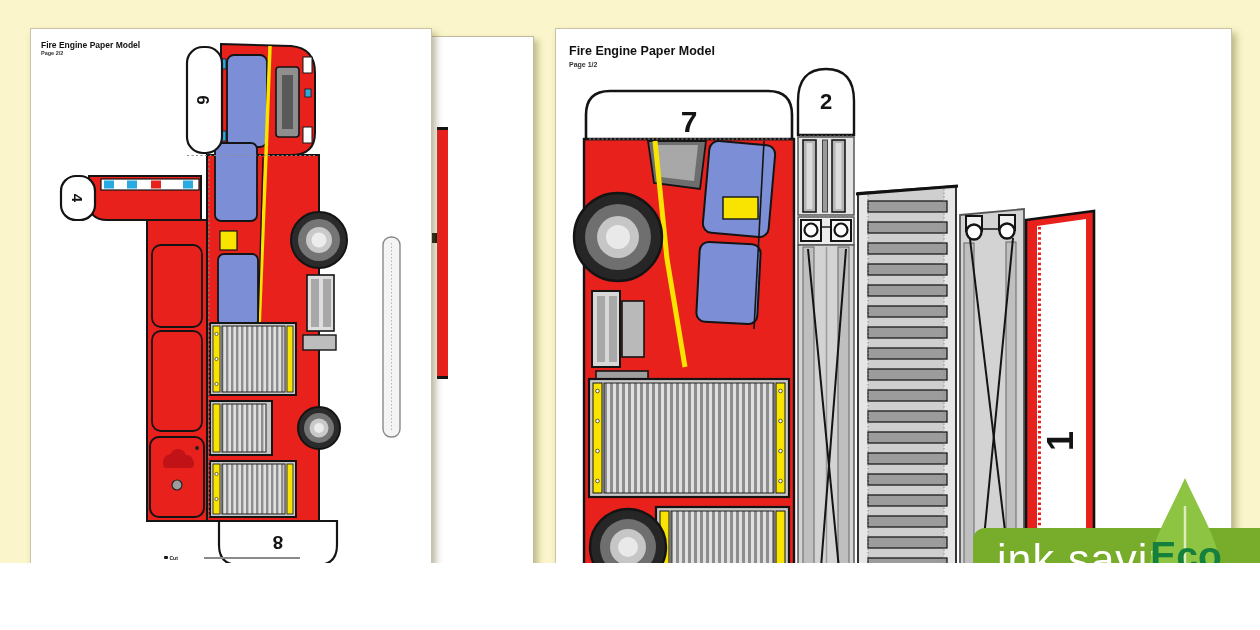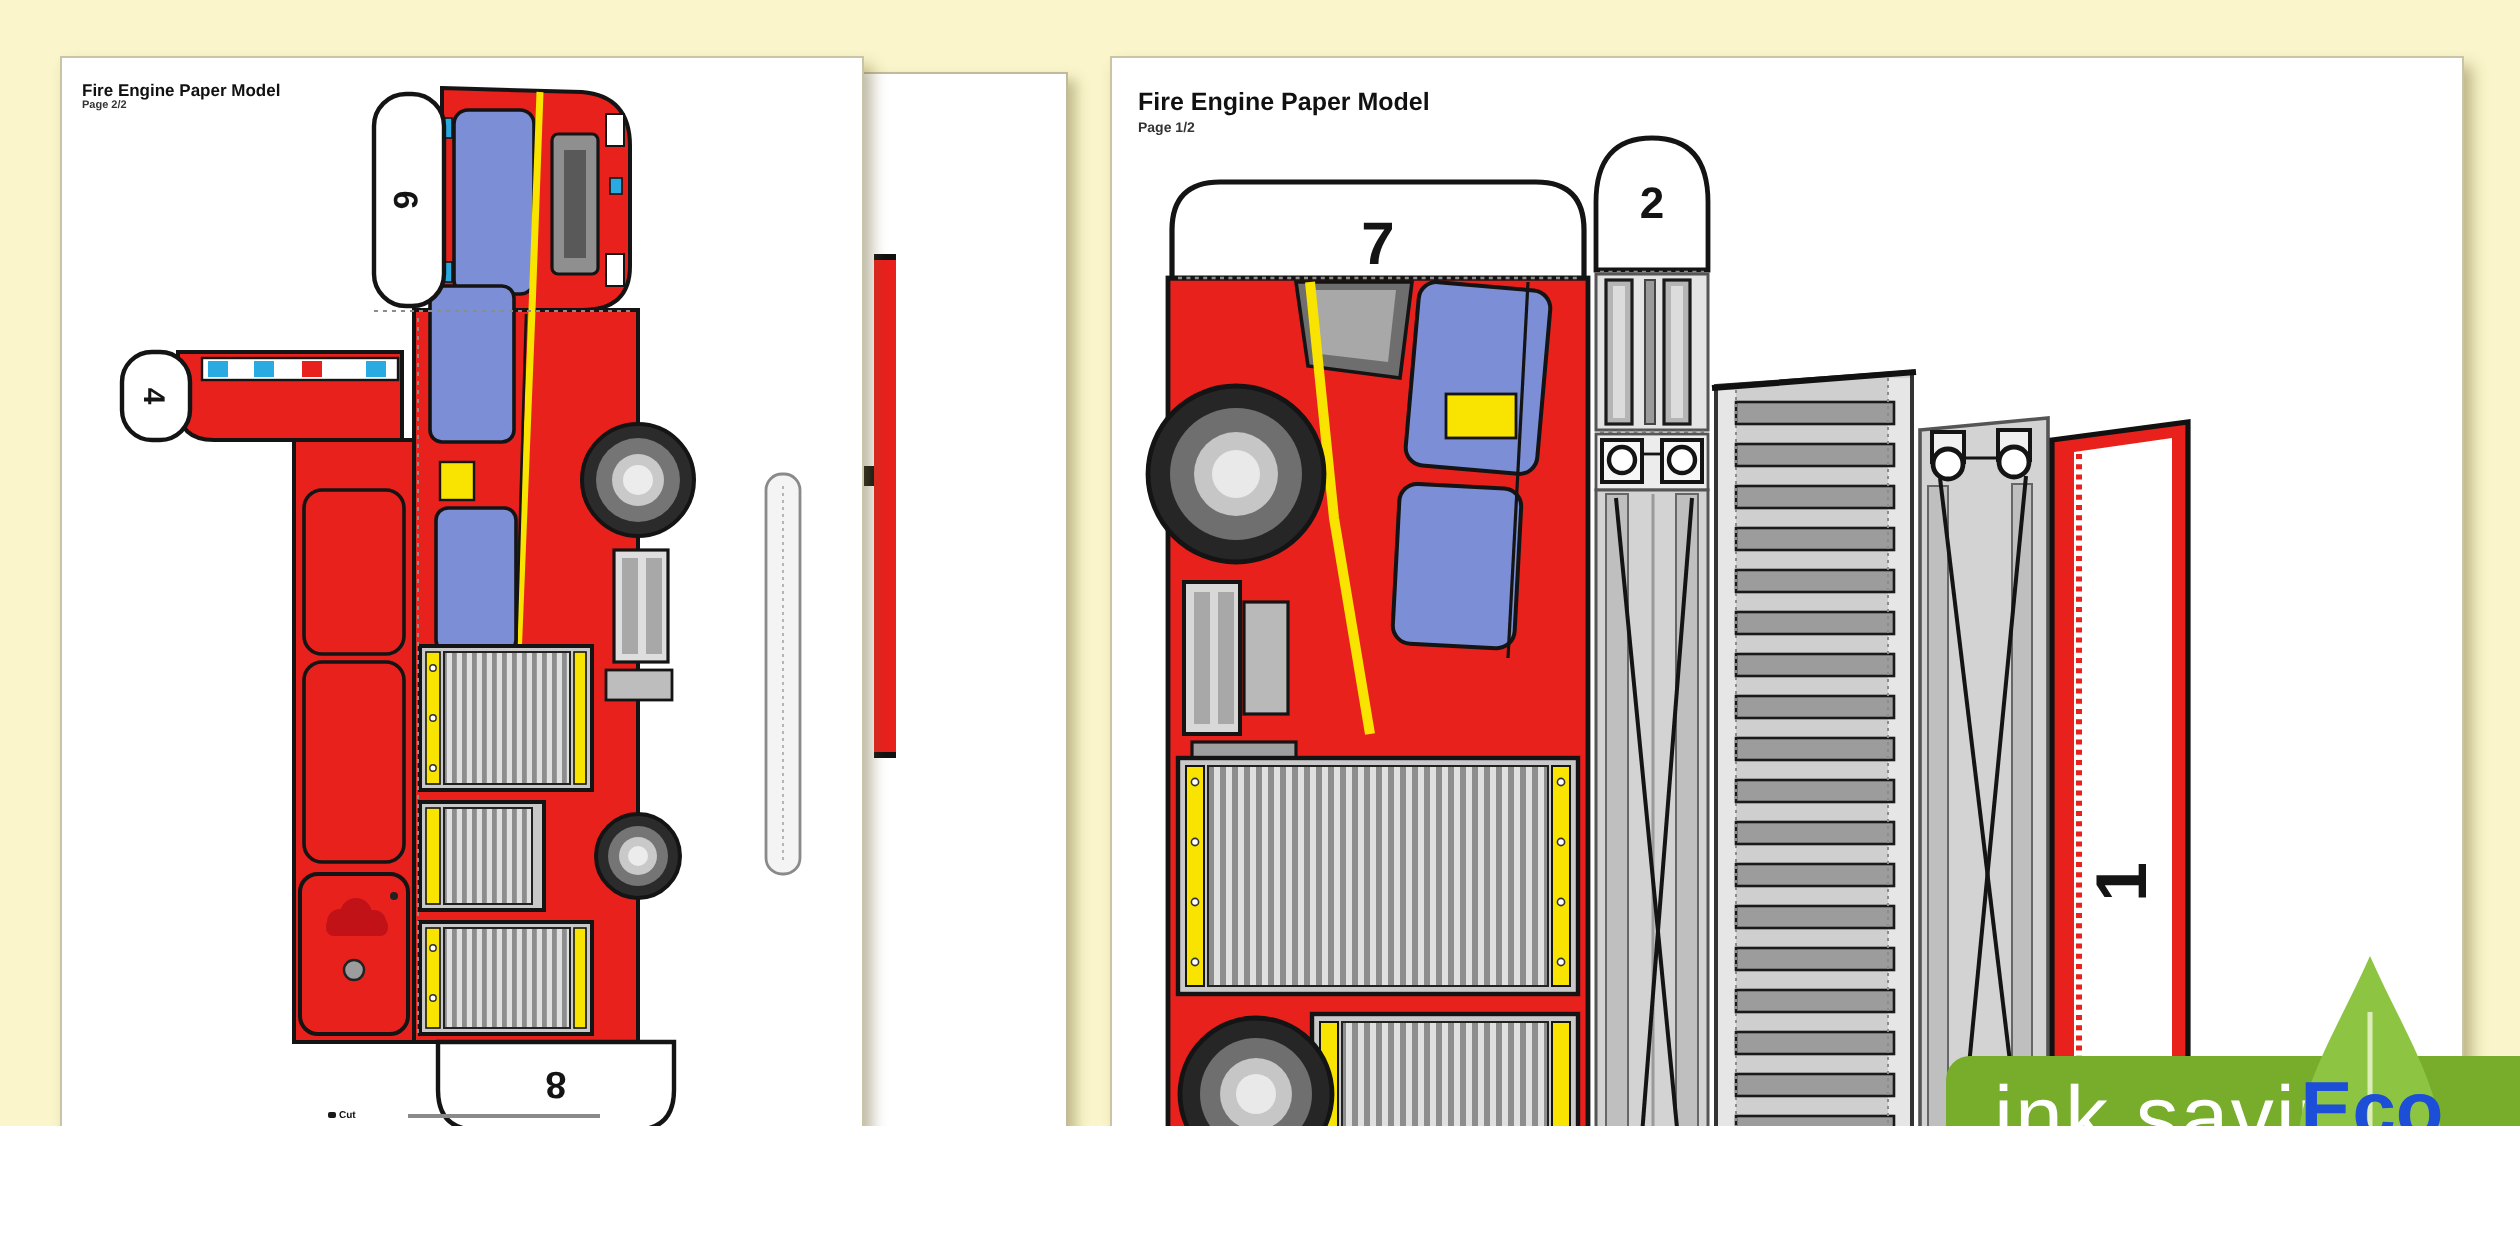--- a/index.html
+++ b/index.html
@@ -26,21 +26,21 @@
   .ldash{width:74px;border-top:2px dashed #9a9a9a;}
   .ldot{width:70px;border-top:2px dotted #9a9a9a;}
   .lglue{width:88px;height:6px;border:1px solid #8a8a8a;background:repeating-linear-gradient(90deg,#cfcfcf 0 3px,#fff 3px 6px);}
   
   .brand{position:absolute;left:12px;top:534px;display:flex;align-items:center;}
   .brand .url{font-size:4px;color:#2BA9E0;margin-left:3px;margin-top:6px;}
   
   .banner{position:absolute;left:973px;top:528px;width:287px;height:64px;background:#77AD2B;border-radius:12px 0 0 12px;z-index:50;}
   .banner .txt{position:absolute;left:24px;top:0;height:64px;line-height:62px;font-size:43px;color:#fff;letter-spacing:1px;}
   .leaf{position:absolute;left:1139px;top:476px;z-index:51;}
-  .eco{position:absolute;left:1150px;top:534px;width:72px;text-align:center;font-size:39px;font-weight:bold;color:#1d4ed8;z-index:52;}
+  .eco{position:absolute;left:1150px;top:534px;width:72px;text-align:center;font-size:39px;font-weight:bold;color:#15803d;z-index:52;}
 </style>
 </head>
 <body>
 
 <div class="canvas">
 
   <div class="page-behind" style="left:430px;top:36px;width:102px;height:584px;">
     <div style="position:absolute;left:6px;top:90px;width:11px;height:246px;background:#E8211D;border-top:3px solid #111;border-bottom:3px solid #111;"></div>
     <div style="position:absolute;left:1px;top:196px;width:5px;height:10px;background:#111;"></div>
     <svg style="position:absolute;left:12px;top:520px;" width="70" height="40" viewBox="0 0 70 40">

